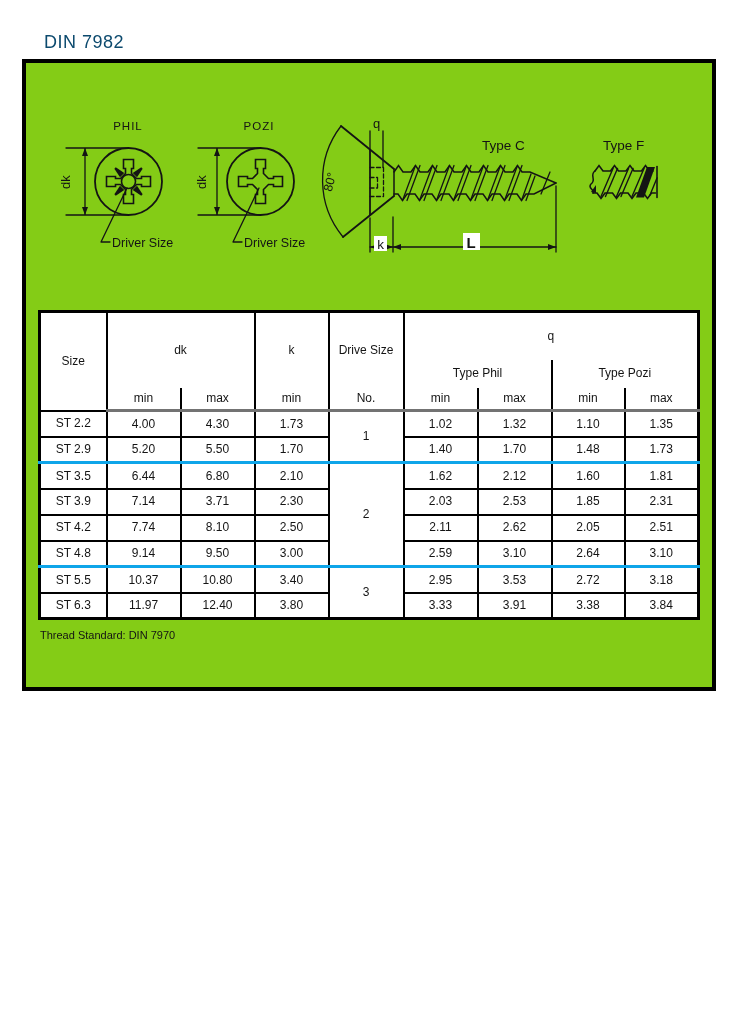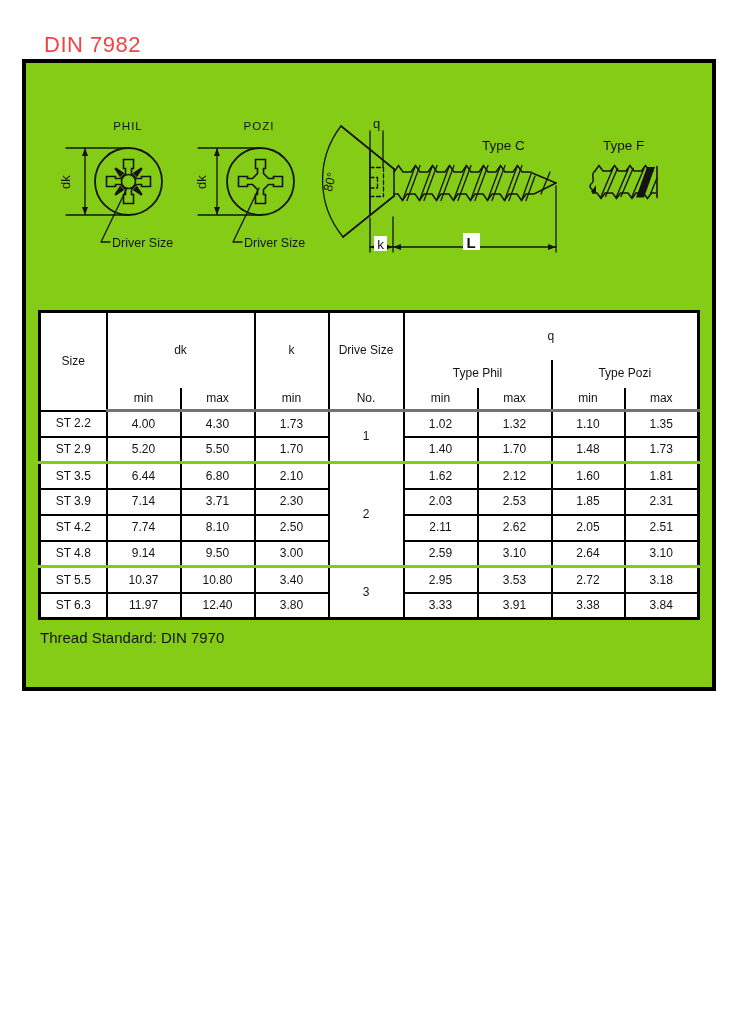--- a/index.html
+++ b/index.html
@@ -3,21 +3,21 @@
 <meta charset="utf-8">
 <style>
   html,body { margin:0; padding:0; }
   body {
     width:736px; height:1030px; position:relative;
     background:#ffffff; color:#141414;
     font-family:"Liberation Sans", sans-serif;
   }
   .page-title {
     position:absolute; left:44px; top:32px;
-    font-size:22px; letter-spacing:0.5px; color:#ef4444;
+    font-size:18px; letter-spacing:0.5px; color:#0c4a6e;
   }
   .sheet {
     position:absolute; left:22px; top:59px;
     width:686px; height:624px;
     border:4px solid #000; background:#84cc16;
   }
   .drawings { position:absolute; left:0; top:0; width:686px; height:242px; }
   .spec-table {
     position:absolute; left:12px; top:247px;
     border-collapse:collapse; table-layout:fixed;
@@ -28,25 +28,25 @@
     padding:0; font-weight:normal; line-height:1.2; background:#fff;
   }
   
   .spec-table thead th { border-top-width:0; border-bottom-width:0; }
   .spec-table thead tr.hdr-r1 th { border-top-width:2px; }
   .spec-table thead tr.hdr-r3 th { border-bottom:3px solid #737373; }
   .spec-table tr.hdr-r1 { height:48px; }
   .spec-table tr.hdr-r2 { height:28px; }
   .spec-table tr.hdr-r3 { height:23px; }
   .spec-table tbody tr { height:26px; }
-  .spec-table tbody tr.group-start td { border-top:3px solid #84cc16; }
+  .spec-table tbody tr.group-start td { border-top:3px solid #0ea5e9; }
   .spec-table { border:3px solid #000; }
   .footnote {
     position:absolute; left:14px; top:566px;
-    font-size:15px; color:#141414;
+    font-size:11px; color:#141414;
   }
   svg text { fill:#141414; font-family:"Liberation Sans", sans-serif; }
 </style>
 </head>
 <body>
 
 <div class="page-title">DIN 7982</div>
 
 <div class="sheet">
 

